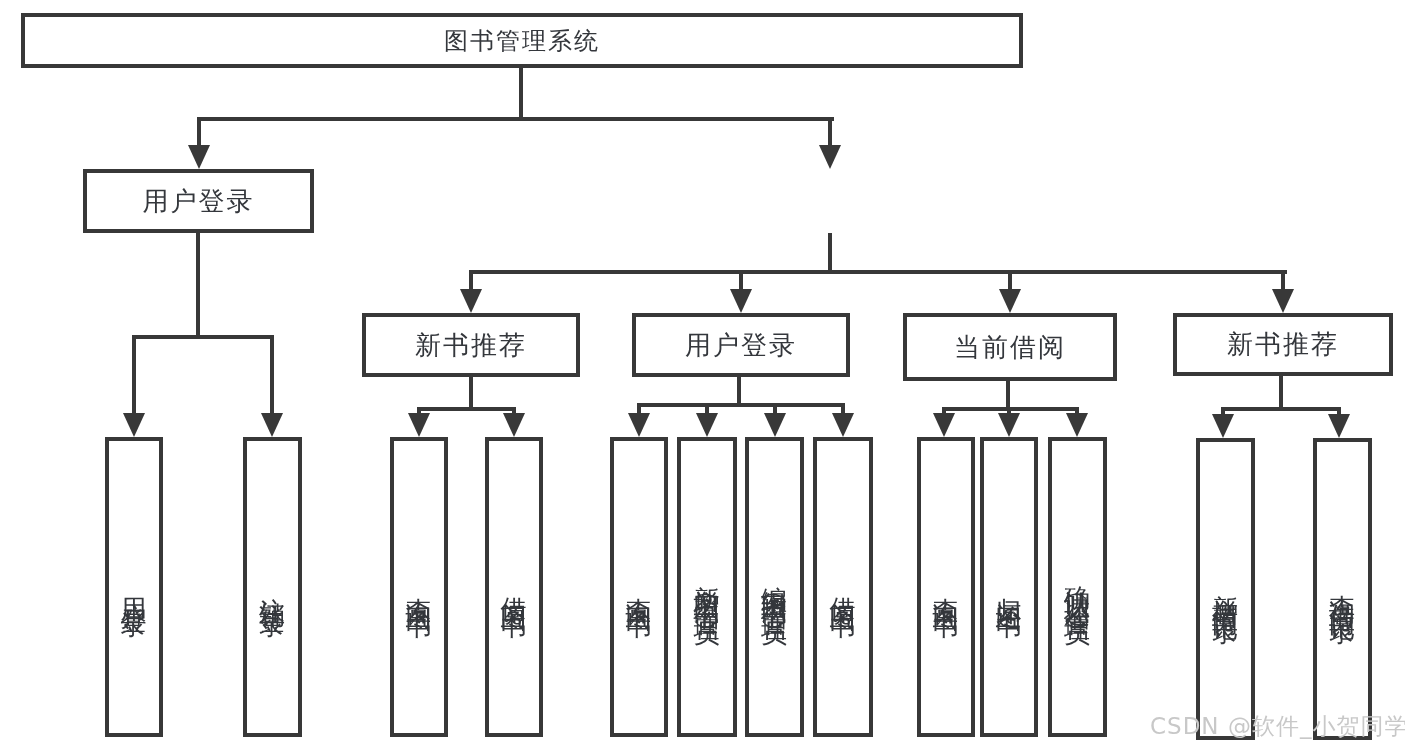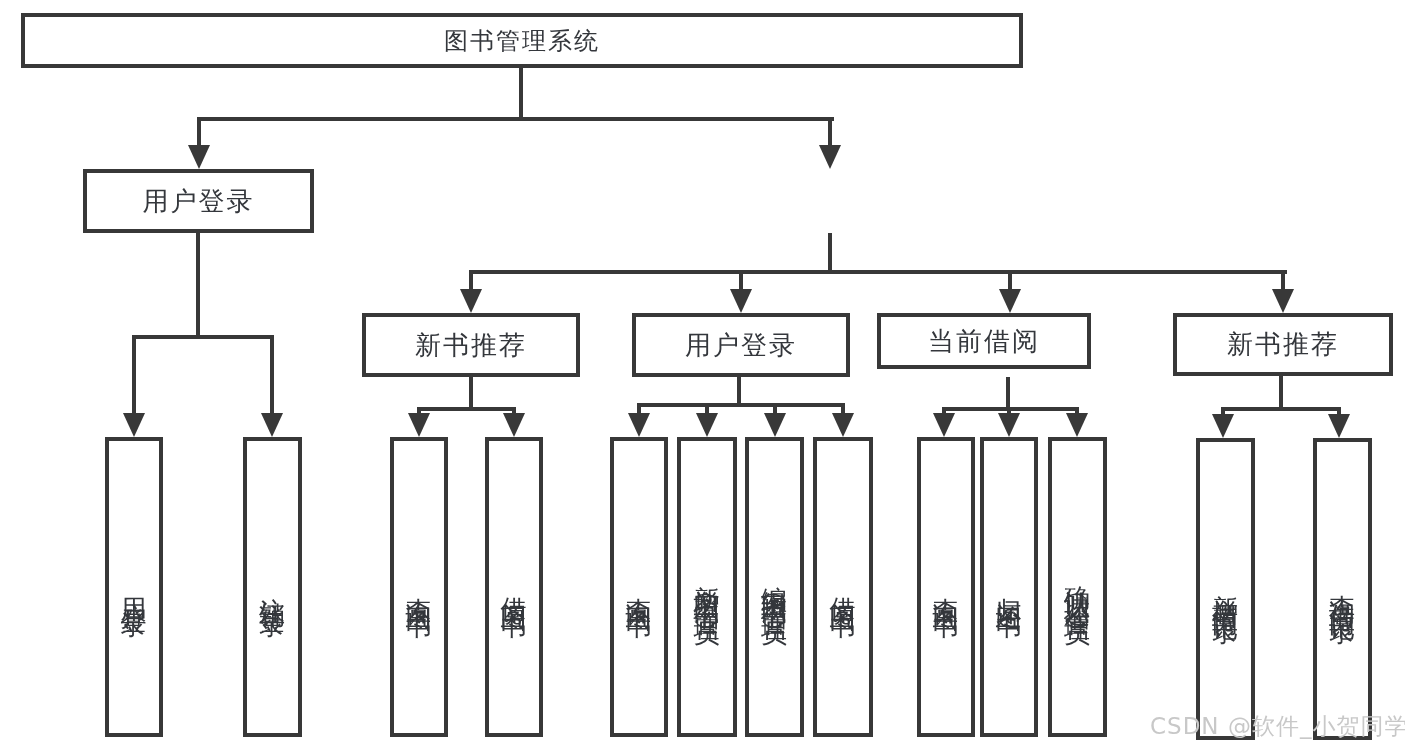--- a/index.html
+++ b/index.html
@@ -63,21 +63,21 @@
 
   <div class="vline" style="left:828px; top:233px; height:41px;"></div>
   <div class="hline" style="left:469px; top:270px; width:818px;"></div>
   <div class="arrow" style="left:460px; top:270px; height:43px;"></div>
   <div class="arrow" style="left:730px; top:270px; height:43px;"></div>
   <div class="arrow" style="left:999px; top:270px; height:43px;"></div>
   <div class="arrow" style="left:1272px; top:270px; height:43px;"></div>
 
   <div class="node" style="left:362px; top:313px; width:218px; height:64px;">新书推荐</div>
   <div class="node" style="left:632px; top:313px; width:218px; height:64px;">用户登录</div>
-  <div class="node" style="left:877px; top:313px; width:214px; height:56px;">当前借阅</div>
+  <div class="node" style="left:903px; top:313px; width:214px; height:68px;">当前借阅</div>
   <div class="node" style="left:1173px; top:313px; width:220px; height:63px;">新书推荐</div>
 
   <div class="vline" style="left:469px; top:377px; height:34px;"></div>
   <div class="hline" style="left:417px; top:407px; width:99px;"></div>
   <div class="arrow" style="left:408px; top:407px; height:30px;"></div>
   <div class="arrow" style="left:503px; top:407px; height:30px;"></div>
 
   <div class="vline" style="left:737px; top:377px; height:30px;"></div>
   <div class="hline" style="left:637px; top:403px; width:208px;"></div>
   <div class="arrow" style="left:628px; top:403px; height:34px;"></div>

